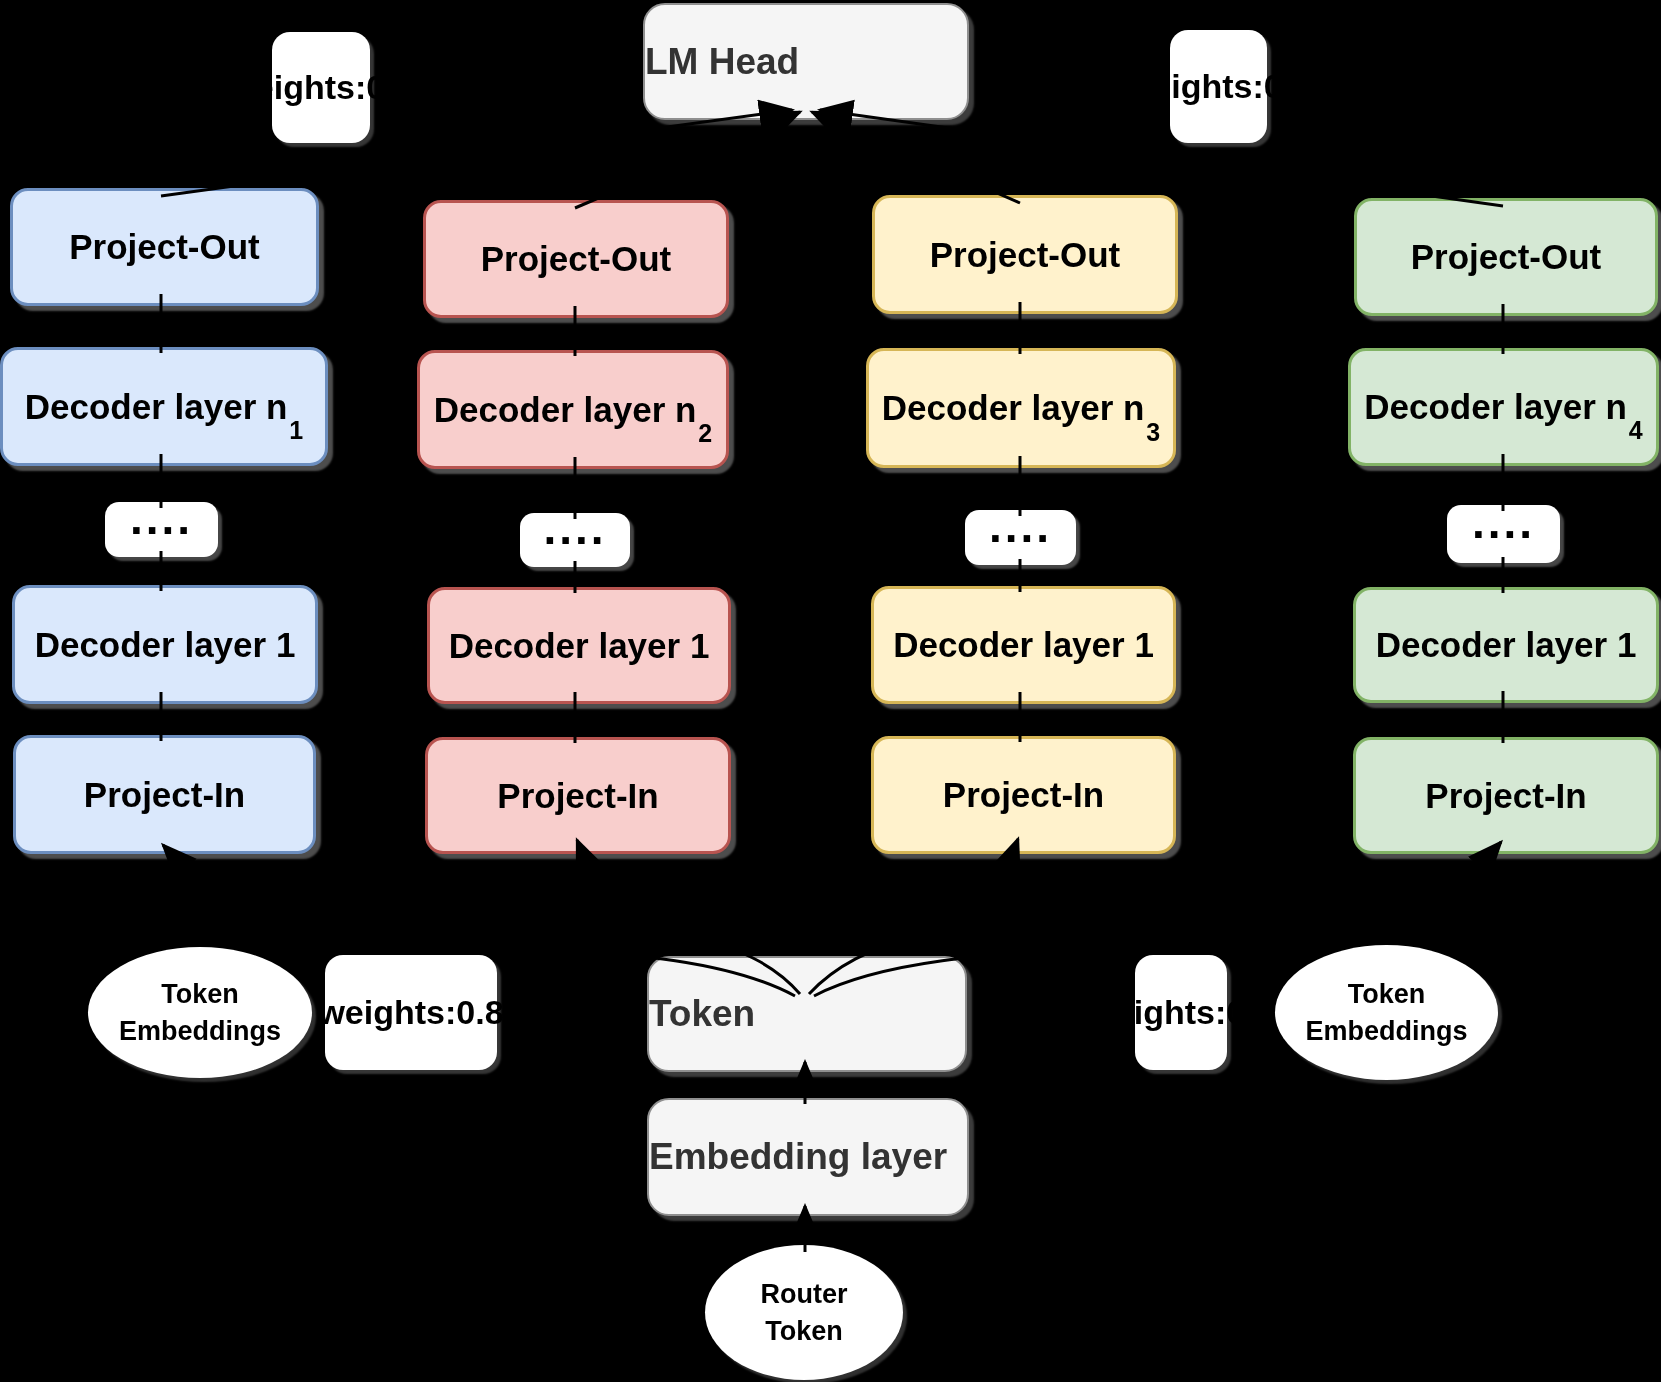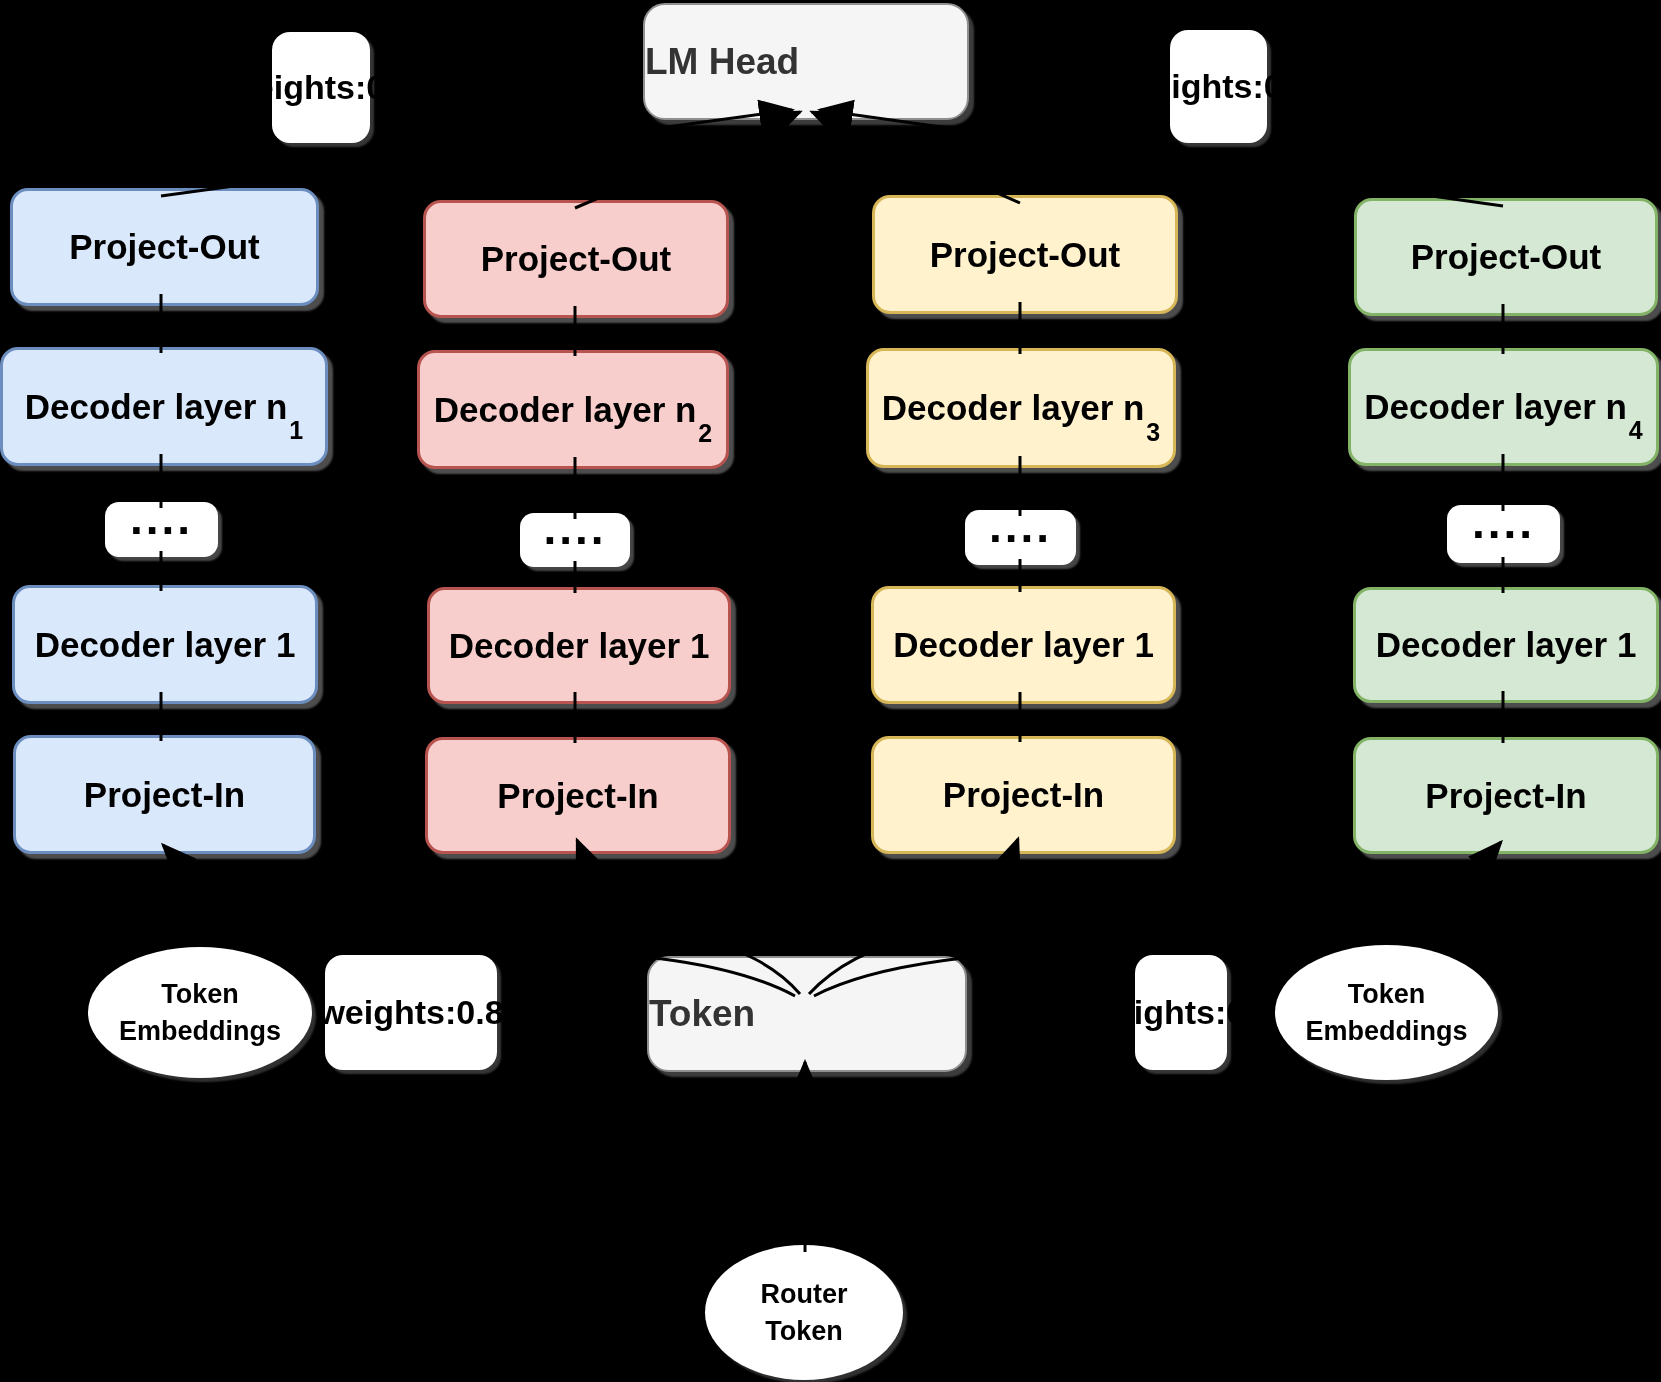--- a/index.html
+++ b/index.html
@@ -157,20 +157,23 @@
   <div class="wlabel" style="left:1135px;top:955px;width:92px;height:115px">
     <div>weights:</div>
     <div>0.2</div>
   </div>
 
   <div class="ellipse" style="left:1275px;top:945px;width:223px;height:135px">
     <div>Token</div>
     <div>Embeddings</div>
   </div>
 
+  <div class="gray" style="left:647px;top:1098px;width:318px;height:114px">
+    <span>Embedding layer</span>
+  </div>
 
   <div class="ellipse" style="left:705px;top:1245px;width:198px;height:135px">
     <div>Router</div>
     <div>Token</div>
   </div>
 
   <svg class="overlay" width="1661" height="1382" viewBox="0 0 1661 1382">
     <defs>
       <marker id="arrow" markerWidth="13" markerHeight="11" refX="11" refY="5" orient="auto">
         <path d="M0,0 L12,5 L0,10 Z" fill="#000"></path>

